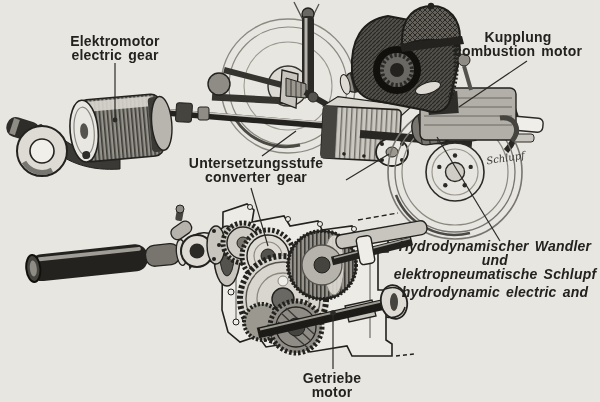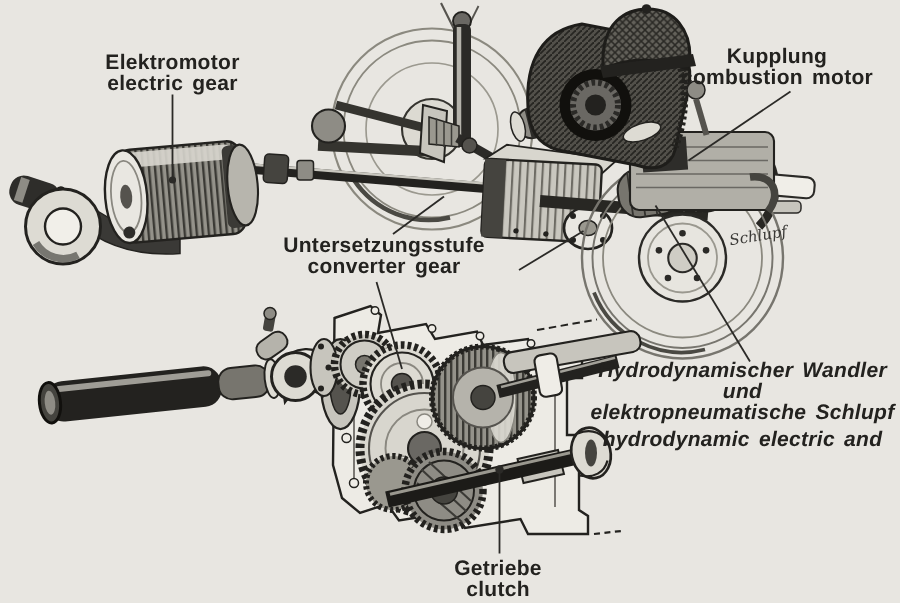--- a/index.html
+++ b/index.html
@@ -308,18 +308,18 @@
       <span>Hydrodynamischer Wandler und</span><br>
       <span>elektropneumatische Schlupf</span>
     </p>
     <p>
       <span>hydrodynamic electric and</span><br>
     </p>
   </div>
 
   <div class="label" style="left:282px;top:371px;width:100px;">
     <span>Getriebe</span><br>
-    <span>clutch</span>
+    <span>motor</span>
   </div>
 
   <div class="signature">Schlupf</div>
 
 </div>
 
 </body></html>

